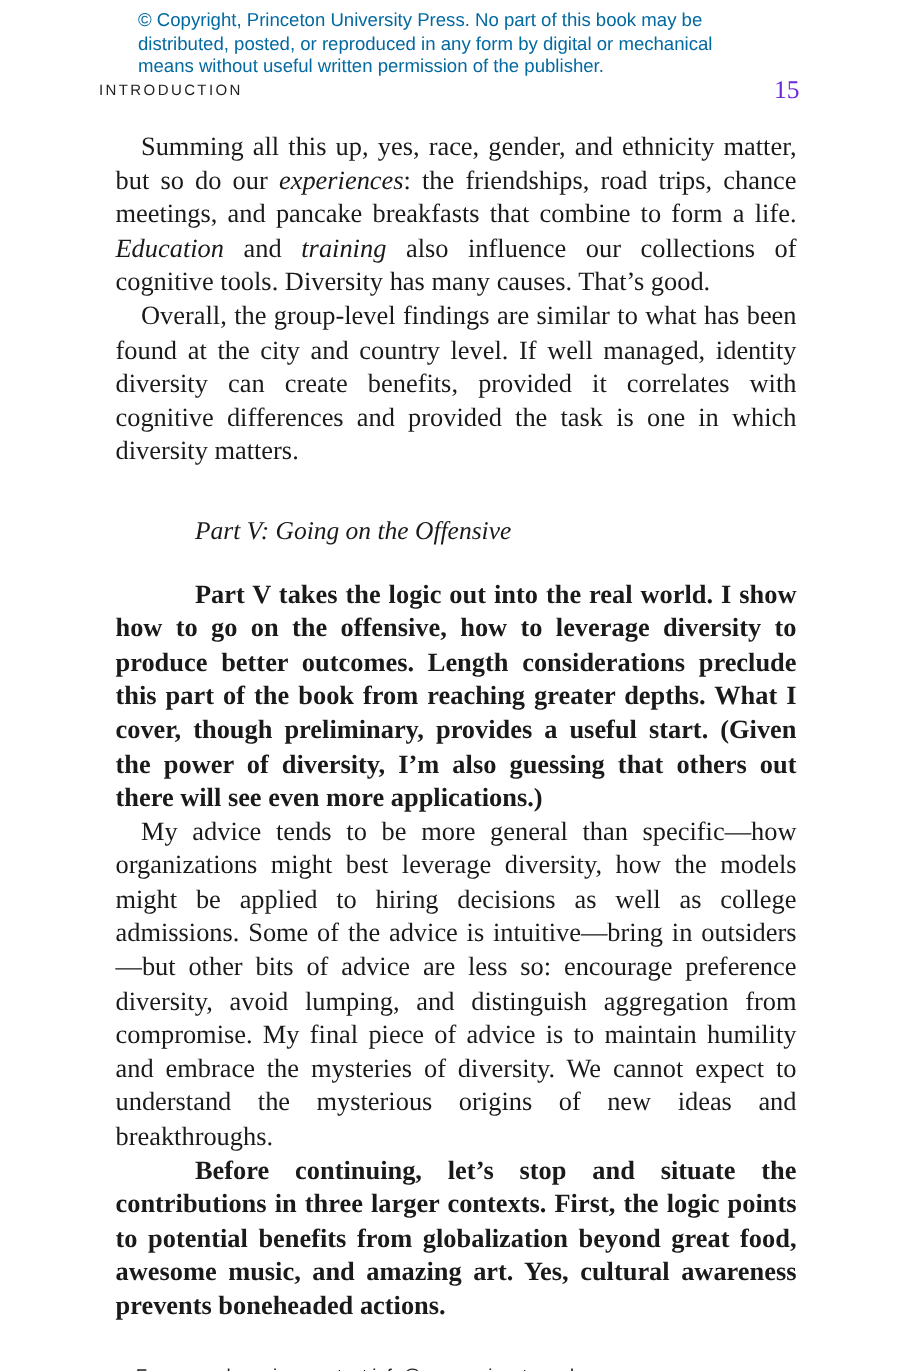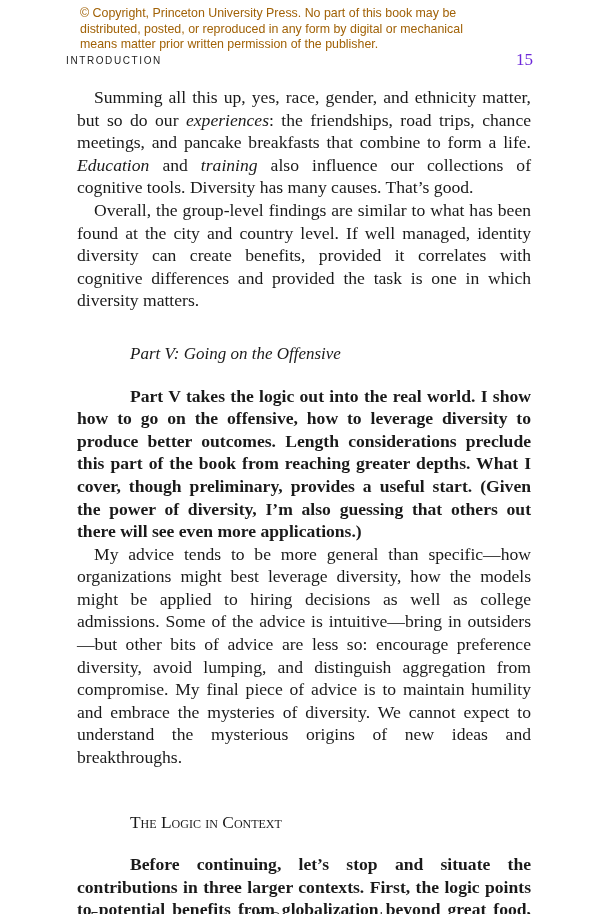--- a/index.html
+++ b/index.html
@@ -1,19 +1,19 @@
 <!DOCTYPE html>
 <html><head>
 <meta charset="utf-8">
 <style>
   html, body { margin: 0; padding: 0; background: #ffffff; }
   body { width: 600px; height: 914px; position: relative; overflow: hidden; color: #1a1a1a; }
   .copyright {
-    position: absolute; left: 80px; top: 6px; width: 440px;
-    font-family: "Liberation Sans", sans-serif; font-size: 12.4px; line-height: 15.5px; color: #a16207;
+    position: absolute; left: 92px; top: 6px; width: 440px;
+    font-family: "Liberation Sans", sans-serif; font-size: 12.4px; line-height: 15.5px; color: #0369a1;
   }
   .running-head {
     position: absolute; left: 66px; top: 55px;
     font-family: "Liberation Sans", sans-serif; font-size: 10px; letter-spacing: 1.6px; color: #222; text-align: right;
   }
   .page-number {
     position: absolute; right: 67px; top: 50px;
     font-family: "Liberation Serif", serif; font-size: 17px; color: #6d28d9;
   }
   .body-text {
@@ -35,33 +35,32 @@
     position: absolute; left: 0; width: 480px; top: 910px; text-align: center;
     font-family: "Liberation Sans", sans-serif; font-size: 12.4px; color: #222;
   }
 </style>
 </head>
 <body>
 
 <div class="copyright">
   <div>© Copyright, Princeton University Press. No part of this book may be</div>
   <div>distributed, posted, or reproduced in any form by digital or mechanical</div>
-  <div>means matter prior written permission of the publisher.</div>
+  <div>means without useful written permission of the publisher.</div>
 </div>
 
 <div class="running-head">INTRODUCTION</div>
 <div class="page-number">15</div>
 
 <div class="body-text">
   <p><span>Summing all this up, yes, race, gender, and ethnicity matter, but so do our </span><em>experiences</em><span>: the friendships, road trips, chance meetings, and pancake breakfasts that combine to form a life. </span><em>Education</em><span> and </span><em>training</em><span> also influence our collections of cognitive tools. Diversity has many causes. That’s good.</span></p>
   <p>Overall, the group-level findings are similar to what has been found at the city and country level. If well managed, identity diversity can create benefits, provided it correlates with cognitive differences and provided the task is one in which diversity matters.</p>
 
   <div class="subhead">Part V: Going on the Offensive</div>
 
   <p class="deep-indent">Part V takes the logic out into the real world. I show how to go on the offensive, how to leverage diversity to produce better outcomes. Length considerations preclude this part of the book from reaching greater depths. What I cover, though preliminary, provides a useful start. (Given the power of diversity, I’m also guessing that others out there will see even more applications.)</p>
   <p>My advice tends to be more general than specific—how organizations might best leverage diversity, how the models might be applied to hiring decisions as well as college admissions. Some of the advice is intuitive—bring in outsiders—but other bits of advice are less so: encourage preference diversity, avoid lumping, and distinguish aggregation from compromise. My final piece of advice is to maintain humility and embrace the mysteries of diversity. We cannot expect to understand the mysterious origins of new ideas and breakthroughs.</p>
 
-  <div class="section-head">The Logic in Context</div>
 
   <p class="deep-indent"><span>Before continuing, let’s stop and situate the contributions in three larger contexts. First, the logic points to potential benefits from globalization beyond great food, awesome music, and amazing art. Yes, cultural awareness prevents boneheaded actions.</span></p>
 </div>
 
 <div class="footer">For general queries, contact info@press.princeton.edu</div>
 
 </body></html>

